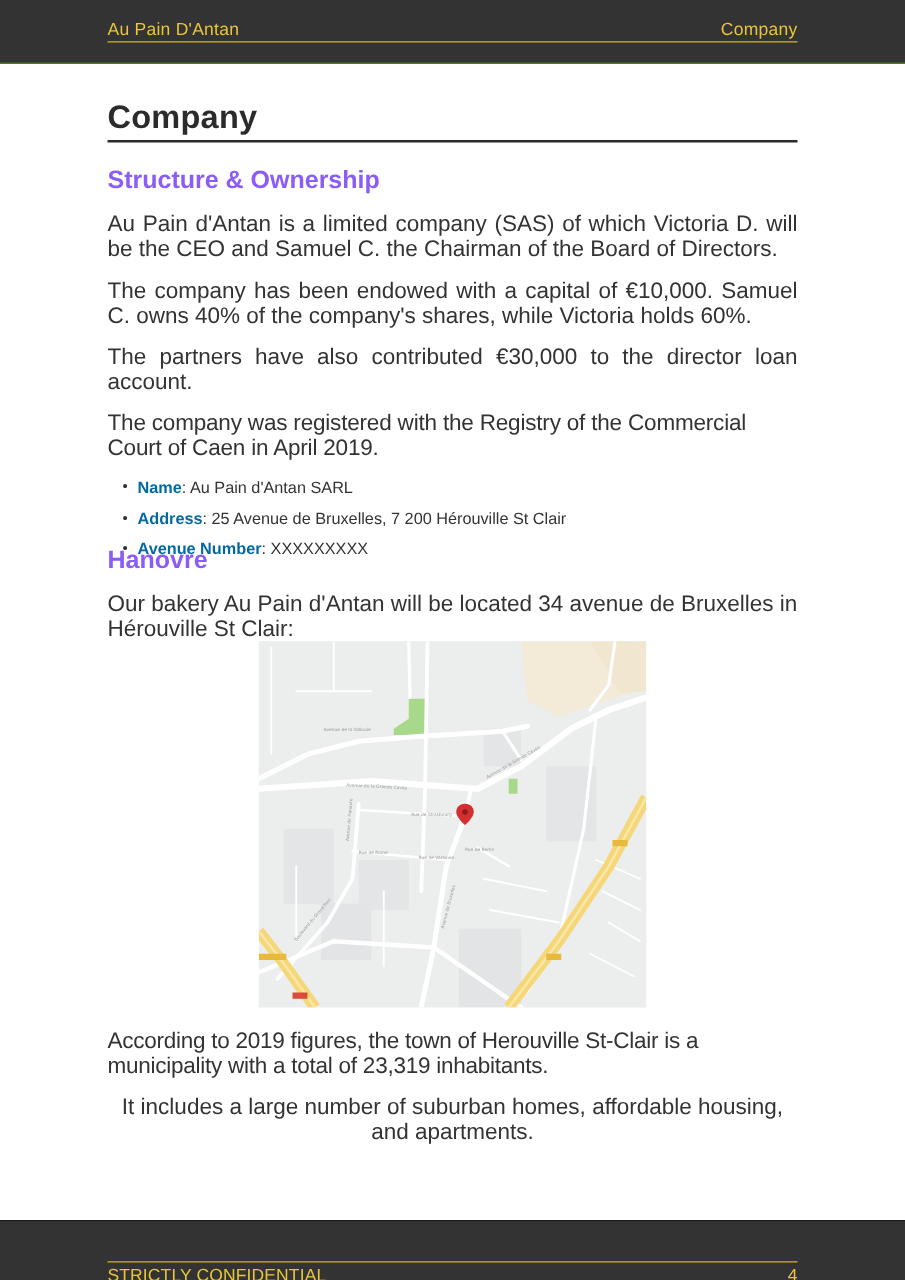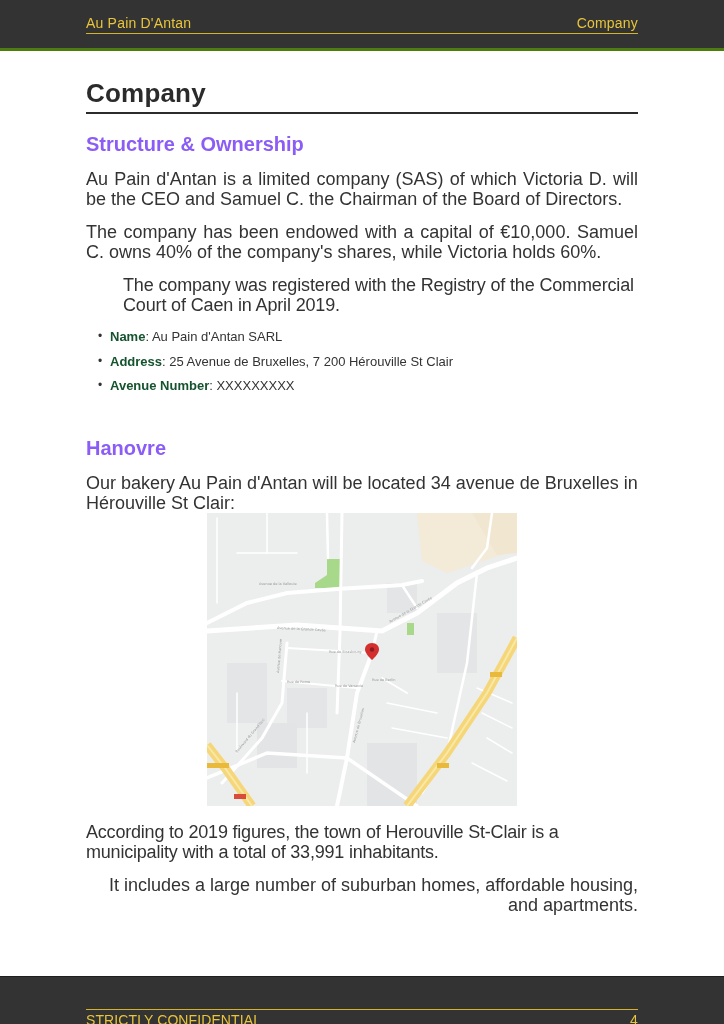--- a/index.html
+++ b/index.html
@@ -1,21 +1,21 @@
 <!DOCTYPE html>
 <html><head>
   <meta charset="utf-8">
   <style>
     * { box-sizing: border-box; margin: 0; padding: 0; }
     html, body { width: 724px; height: 1024px; background: #ffffff; overflow: hidden; }
     body { font-family: "Liberation Sans", "DejaVu Sans", sans-serif; color: #2b2b2b; position: relative; }
 
     .header-bar {
       position: absolute; left: 0; top: 0; width: 724px; height: 51px;
-      background: #333333; border-bottom: 3px solid #4d7c0f;
+      background: #333333; border-bottom: 1px solid #4d7c0f;
     }
     .header-inner {
       position: absolute; left: 86px; top: 14px; width: 552px; height: 20px;
       border-bottom: 1.5px solid #d4b22a;
       display: flex; justify-content: space-between; align-items: flex-start;
     }
     .header-inner span { color: #e8c53a; font-size: 14px; line-height: 18px; letter-spacing: 0.2px; }
 
     .footer-bar {
       position: absolute; left: 0; top: 976px; width: 724px; height: 48px;
@@ -44,21 +44,21 @@
       margin-bottom: 14px;
     }
     ul.facts { list-style: none; margin: -2px 0 16px 12px; }
     ul.facts li {
       font-size: 13px; line-height: 19px; color: #333333; margin-bottom: 5.5px;
       position: relative; padding-left: 12px;
     }
     ul.facts li::before {
       content: "•"; position: absolute; left: 0; top: 0; color: #333333; font-size: 12px;
     }
-    ul.facts li b { font-weight: 700; color: #14532d; }
+    ul.facts li b { font-weight: 700; color: #0369a1; }
 
     .map-wrap {
       position: absolute; left: 121px; top: 437px; width: 310px; height: 293px;
       background: #eceded; overflow: hidden;
     }
     .map-wrap svg { display: block; }
 
     .location-section { position: absolute; left: 0; top: 358px; width: 552px; }
     .after-map { position: absolute; left: 0; top: 747px; width: 552px; }
   </style>
@@ -71,21 +71,22 @@
     <span>Company</span>
   </div>
 </div>
 
 <div class="content">
   <h1 class="page-title">Company</h1>
 
   <h2 class="section-title">Structure &amp; Ownership</h2>
   <p class="body">Au Pain d'Antan is a limited company (SAS) of which Victoria D. will be the CEO and Samuel C. the Chairman of the Board of Directors.</p>
   <p class="body">The company has been endowed with a capital of €10,000. Samuel C. owns 40% of the company's shares, while Victoria holds 60%.</p>
-  <p class="body" style="text-align:left; letter-spacing:-0.15px;margin-left:37px;">The company was registered with the Registry of the Commercial Court of Caen in April 2019.</p>
+  <p class="body">The partners have also contributed €30,000 to the director loan account.</p>
+  <p class="body" style="text-align:left; letter-spacing:-0.15px;">The company was registered with the Registry of the Commercial Court of Caen in April 2019.</p>
 
   <ul class="facts">
     <li><b>Name</b><span>: Au Pain d'Antan SARL</span></li>
     <li><b>Address</b><span>: 25 Avenue de Bruxelles, 7 200 Hérouville St Clair</span></li>
     <li><b>Avenue Number</b><span>: XXXXXXXXX</span></li>
   </ul>
 
   <div class="location-section">
     <h2 class="section-title">Hanovre</h2>
     <p class="body" style="text-align:left;">Our bakery Au Pain d'Antan will be located 34 avenue de Bruxelles in Hérouville St Clair:</p>
@@ -160,22 +161,22 @@
       </g>
 
       <g>
         <path d="M165 130 C160.5 130 158 133 158 136.5 C158 141 165 147 165 147 C165 147 172 141 172 136.5 C172 133 169.5 130 165 130 Z" fill="#d32f2f"></path>
         <circle cx="165" cy="136.5" r="2.2" fill="#8e1b1b"></circle>
       </g>
     </svg>
   </div>
 
   <div class="after-map">
-    <p class="body" style="text-align:left; letter-spacing:-0.2px;">According to 2019 figures, the town of Herouville St-Clair is a municipality with a total of 33,991 inhabitants.</p>
-    <p class="body" style="text-align:right;">It includes a large number of suburban homes, affordable housing, and apartments.</p>
+    <p class="body" style="text-align:left; letter-spacing:-0.2px;">According to 2019 figures, the town of Herouville St-Clair is a municipality with a total of 23,319 inhabitants.</p>
+    <p class="body" style="text-align:center;">It includes a large number of suburban homes, affordable housing, and apartments.</p>
   </div>
 </div>
 
 <div class="footer-bar">
   <div class="footer-inner">
     <span>STRICTLY CONFIDENTIAL</span>
     <span>4</span>
   </div>
 </div>
 

